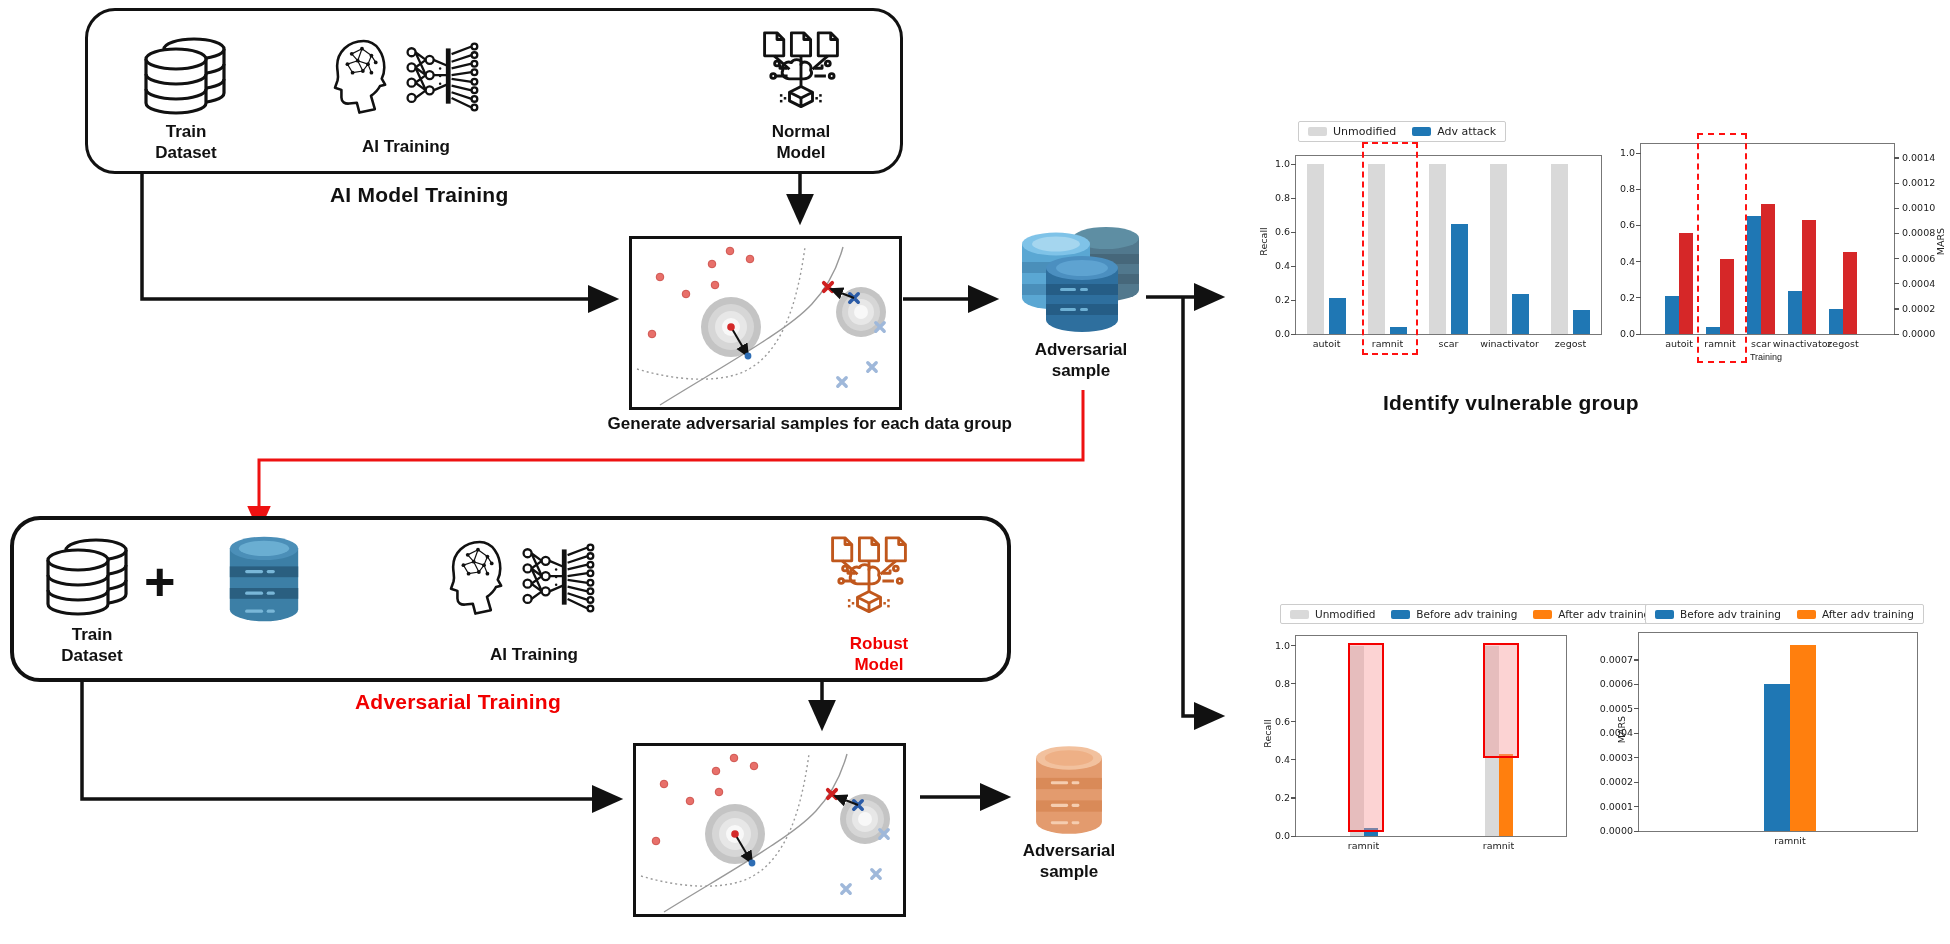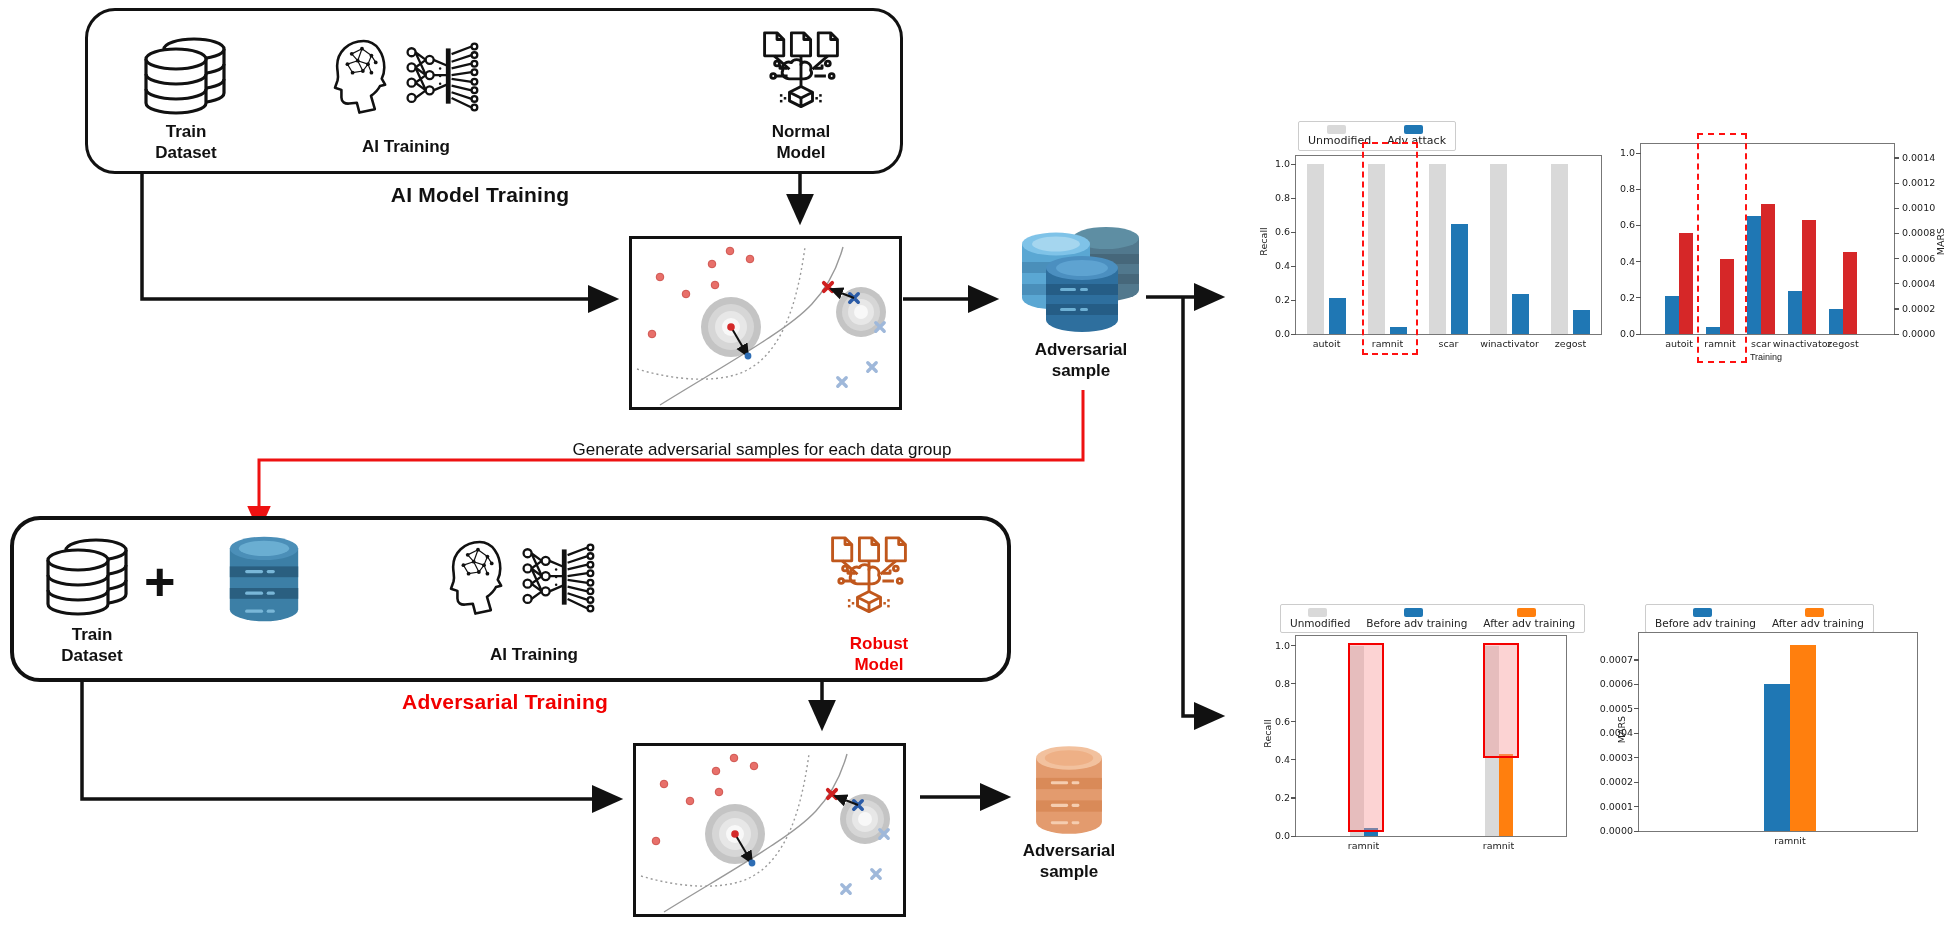--- a/index.html
+++ b/index.html
@@ -1,42 +1,42 @@
 <!DOCTYPE html>
 <html><head>
 <meta charset="utf-8">
 <style>
   html,body{margin:0;padding:0;background:#fff;}
   #stage{position:relative;width:1950px;height:944px;background:#fff;overflow:hidden;
          font-family:"Liberation Sans",sans-serif;color:#111;}
   .abs{position:absolute;}
   .roundbox{position:absolute;border:3.5px solid #111;border-radius:30px;background:#fff;}
   .biglabel{position:absolute;font-weight:bold;font-size:17px;line-height:1.25;text-align:center;}
-  .sectitle{position:absolute;font-weight:800;font-size:21px;text-align:center;letter-spacing:0.2px;}
+  .sectitle{position:absolute;font-weight:800;font-size:21px;text-align:left;letter-spacing:0.2px;}
   .red{color:#f10000;}
-  .caption{position:absolute;font-weight:400;font-size:17px;text-align:center;margin-top:26px;}
+  .caption{position:absolute;font-weight:700;font-size:17px;text-align:right;}
   .scatterbox{position:absolute;border:3px solid #111;background:#fff;}
   .plus{position:absolute;font-size:54px;font-weight:900;line-height:1;}
   
   .plot{position:absolute;border:1.3px solid #777;background:#fff;
         font-family:"DejaVu Sans","Liberation Sans",sans-serif;}
   .bar{position:absolute;bottom:0;}
   .ytick{position:absolute;width:36px;text-align:right;font-size:9.5px;color:#222;
          font-family:"DejaVu Sans","Liberation Sans",sans-serif;}
   .ytickR{position:absolute;width:44px;text-align:left;font-size:9.5px;color:#222;
          font-family:"DejaVu Sans","Liberation Sans",sans-serif;}
   .tickmark{position:absolute;height:1.2px;width:5px;background:#555;}
   .xtlabel{position:absolute;width:96px;text-align:center;font-size:9.5px;color:#222;
          font-family:"DejaVu Sans","Liberation Sans",sans-serif;}
   .xaxlabel{position:absolute;width:120px;text-align:center;font-size:9px;color:#222;}
   .legend{position:absolute;display:flex;align-items:center;background:#fff;border:1px solid #ccc;
           border-radius:2px;padding:3px 9px;font-size:10.5px;color:#222;
           font-family:"DejaVu Sans","Liberation Sans",sans-serif;}
   .legend.col{flex-direction:column;align-items:flex-start;font-size:9.5px;gap:3px;}
-  .legend .entry{display:flex;align-items:center;margin-right:16px;white-space:nowrap;flex-direction:column;}
+  .legend .entry{display:flex;align-items:center;margin-right:16px;white-space:nowrap;}
   .legend.col .entry{margin-right:0;}
   .legend .entry:last-child{margin-right:0;}
   .swatch{display:inline-block;width:19px;height:9px;border-radius:2px;margin-right:6px;flex:0 0 auto;}
   .vlab{position:absolute;width:70px;text-align:center;font-size:9.5px;color:#222;
         transform:rotate(-90deg);transform-origin:center;
         font-family:"DejaVu Sans","Liberation Sans",sans-serif;}
   .hl-dash{position:absolute;border:2.5px dashed #ff1111;background:transparent;}
   .hl-solid{position:absolute;border:2.5px solid #f40000;background:rgba(247,150,150,0.42);}
 </style>
 </head>
@@ -506,20 +506,21 @@
       <div class="bar" style="left: 120px; width: 14px; height: 129.603px; background: rgb(214, 39, 40);"></div>
       <div class="bar" style="left: 147px; width: 14px; height: 42.5238px; background: rgb(31, 119, 180);"></div>
       <div class="bar" style="left: 161px; width: 14px; height: 114.503px; background: rgb(214, 39, 40);"></div>
       <div class="bar" style="left: 188px; width: 14px; height: 25.3333px; background: rgb(31, 119, 180);"></div>
       <div class="bar" style="left: 202px; width: 14px; height: 81.7881px; background: rgb(214, 39, 40);"></div>
       <div class="hl-dash" style="left: 56px; top: -11px; width: 46px; height: 226px;"></div>
     </div>
   <div class="vlab" style="left:1905px;top:236px;">MARS</div>
   <div class="xaxlabel abs" style="left:1706px;top:352px;">Training</div>
 
+  <div class="sectitle" style="left:1383px;top:391px;width:400px;">Identify vulnerable group</div>
 
   <div class="legend" style="left:1280px;top:604px;font-size:10.5px;">
       <div class="entry">
         <div class="swatch" style="background: rgb(217, 217, 217);"></div>
         <span>Unmodified</span>
       </div>
       <div class="entry">
         <div class="swatch" style="background: rgb(31, 119, 180);"></div>
         <span>Before adv training</span>
       </div>

